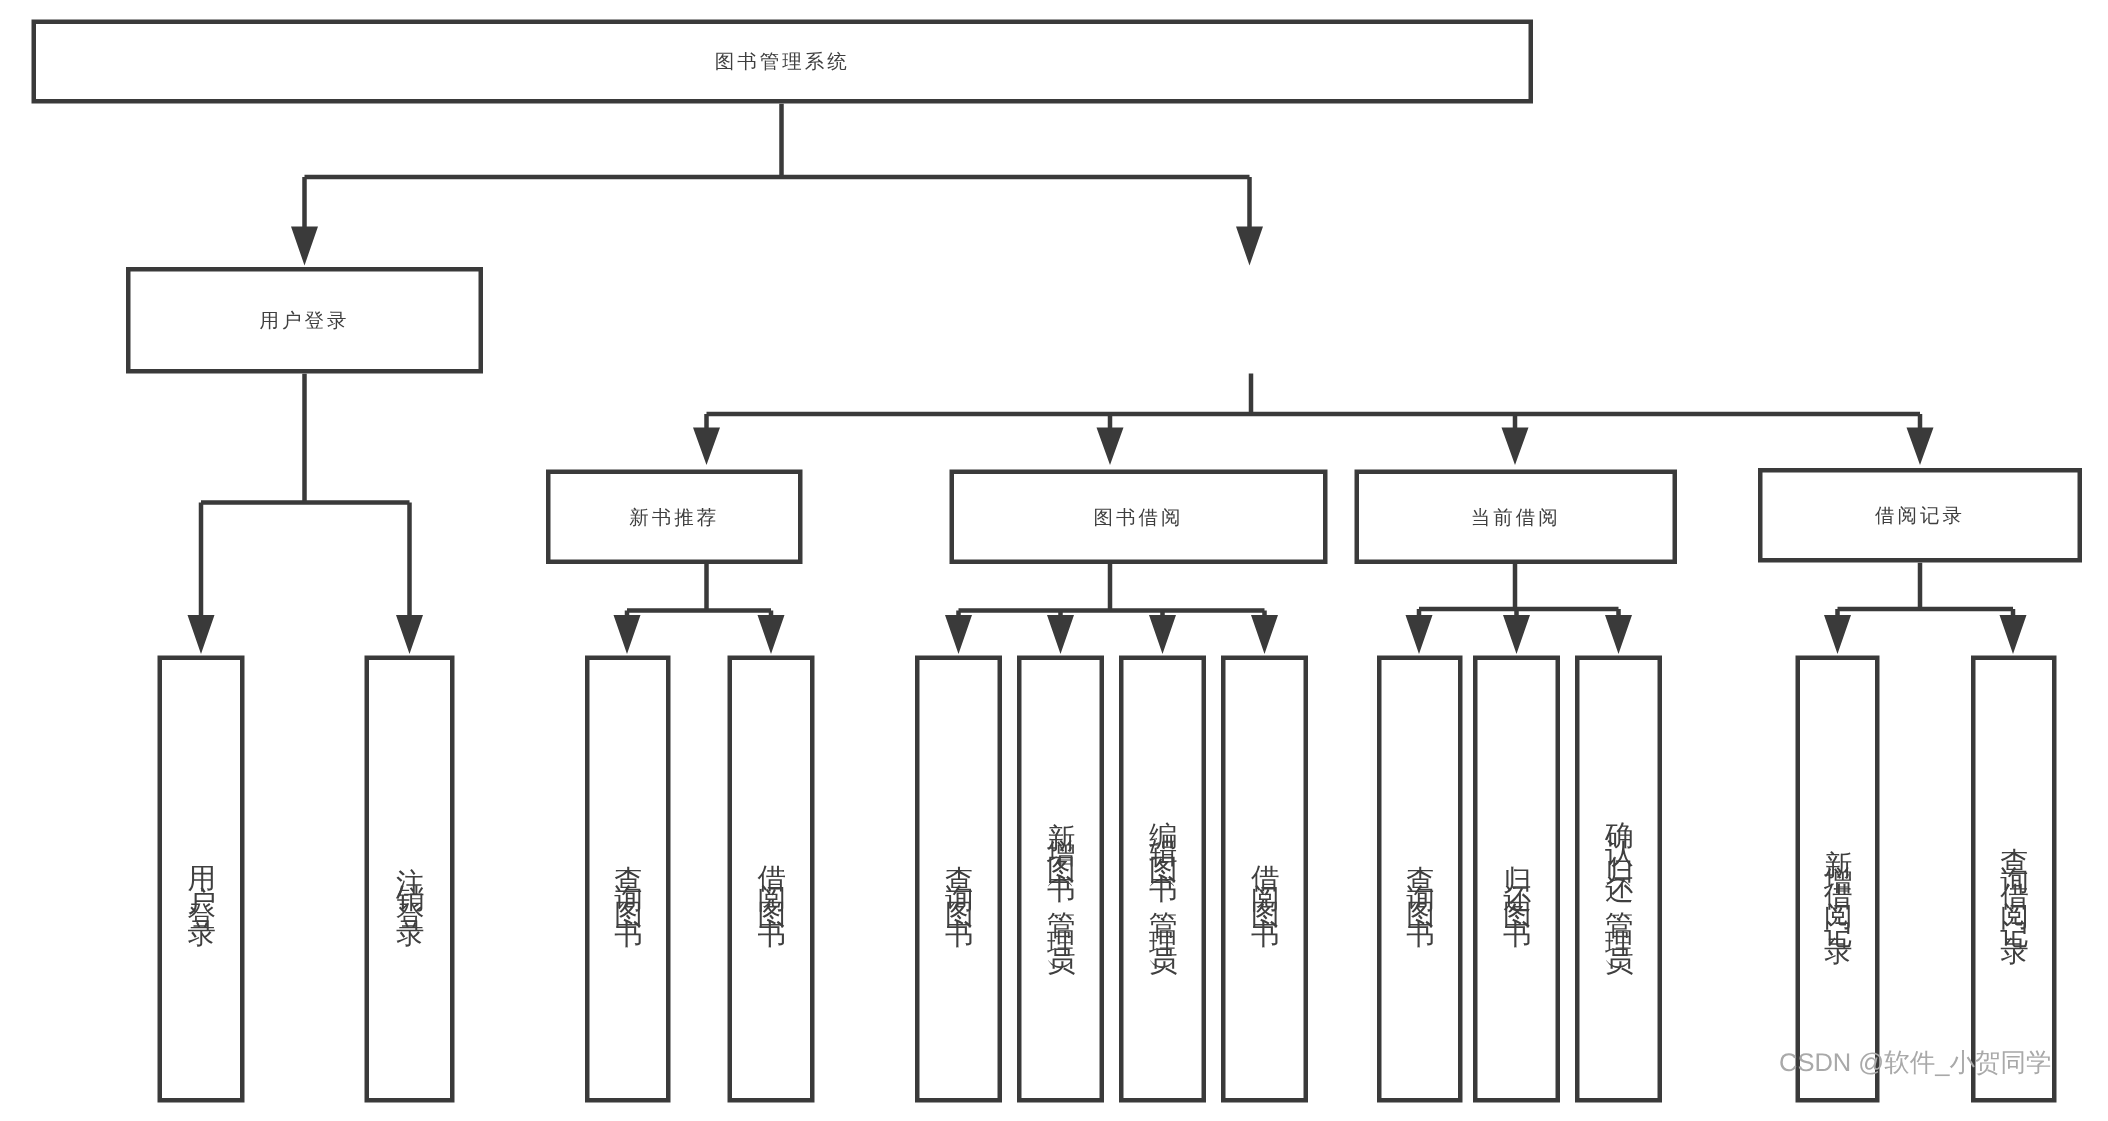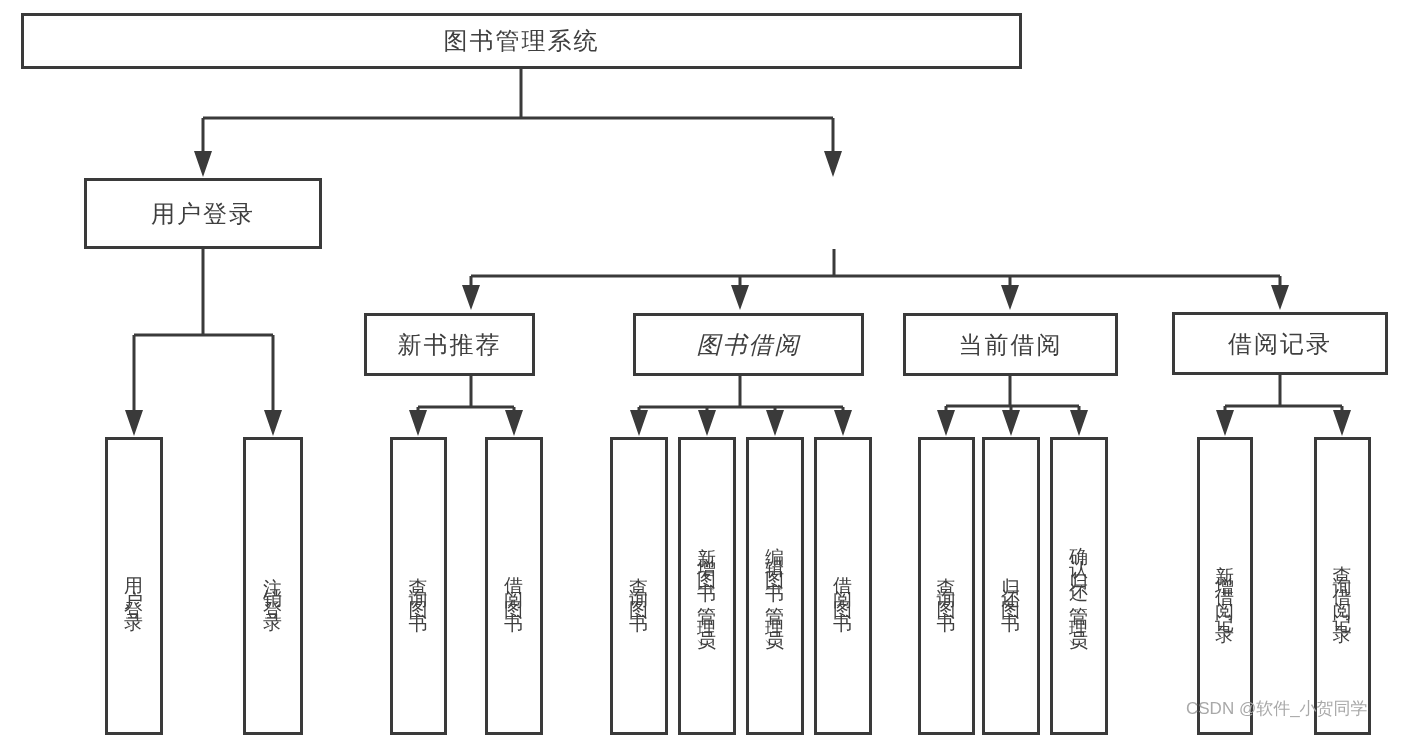--- a/index.html
+++ b/index.html
@@ -19,37 +19,37 @@
   .connectors{position:absolute;left:0;top:0;z-index:1;}
   .node{
     position:absolute;
     box-sizing:border-box;
     border:3px solid var(--line);
     background:#fff;
     color:var(--text);
     display:flex;align-items:center;justify-content:center;
     z-index:2;
   }
-  .h-label{font-size:24px;letter-spacing:2px;white-space:nowrap;}
+  .h-label{font-size:13px;letter-spacing:2px;white-space:nowrap;}
   .v-node .v-label{
     writing-mode:vertical-rl;
     text-orientation:mixed;
     font-size:19px;
     letter-spacing:12px;
     line-height:1;
     white-space:nowrap;
   }
   
   .n-root{left:21px;top:13px;width:1001px;height:56px;}
   
   .n-userlogin{left:84px;top:178px;width:238px;height:71px;}
   .n-bookmgmt{left:714px;top:178px;width:240px;height:71px;}
   
   .n-newbook{left:364px;top:313px;width:171px;height:63px;}
-  .n-bookborrow{left:633px;top:313px;width:231px;height:63px;font-style:italic;}
+  .n-bookborrow{left:633px;top:313px;width:252px;height:63px;}
   .n-currentborrow{left:903px;top:313px;width:215px;height:63px;}
   .n-borrowrecords{left:1172px;top:312px;width:216px;height:63px;}
   
   .v-node{top:437px;height:298px;}
   .l-1{left:105px;width:58px;}
   .l-2{left:243px;width:60px;}
   .l-3{left:390px;width:57px;}
   .l-4{left:485px;width:58px;}
   .l-5{left:610px;width:58px;}
   .l-6{left:678px;width:58px;}

